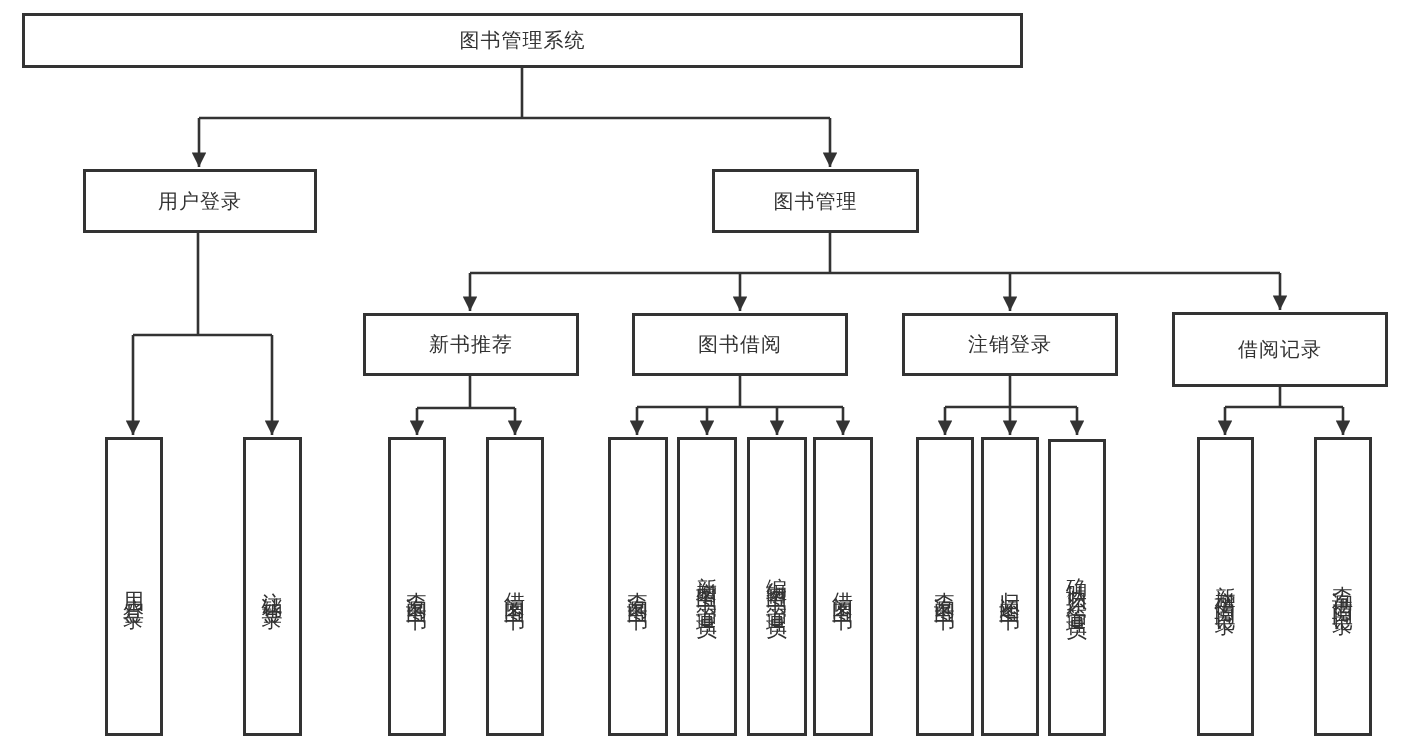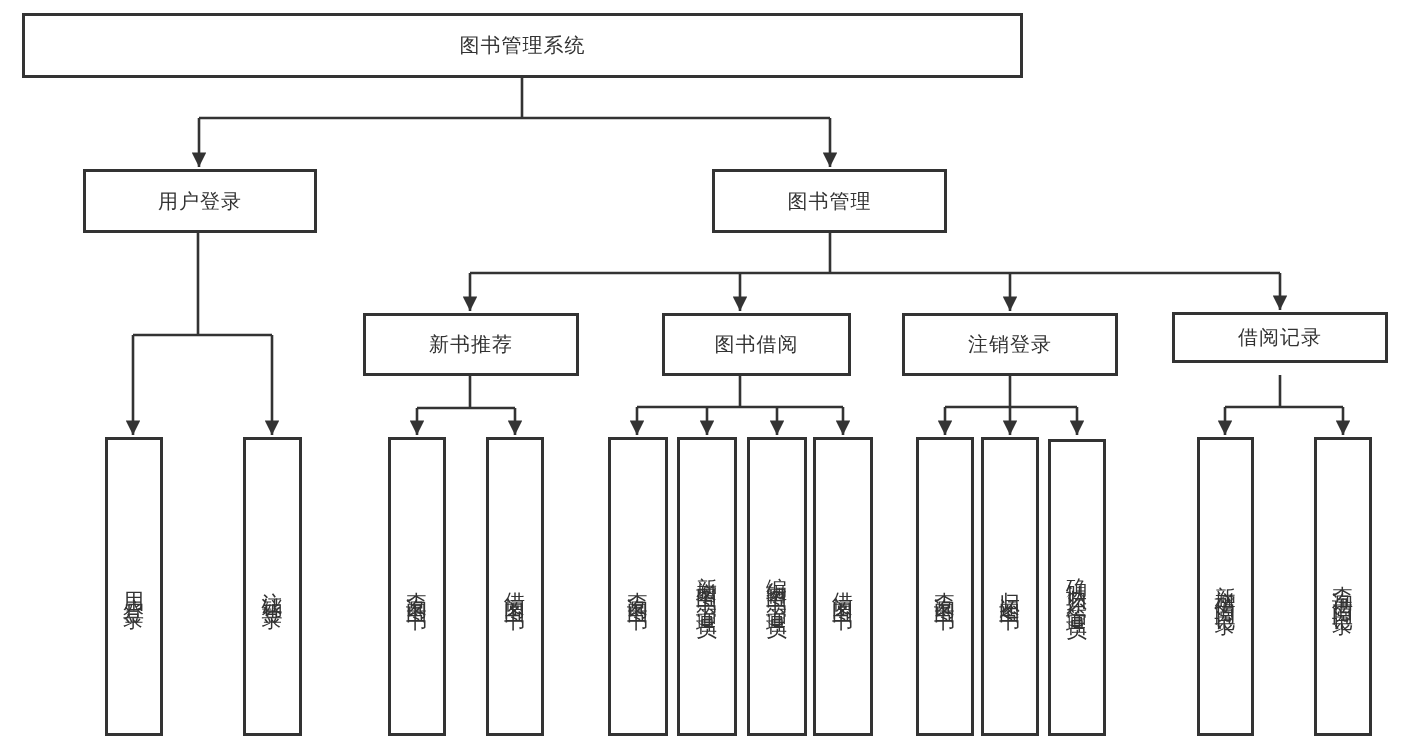--- a/index.html
+++ b/index.html
@@ -60,29 +60,29 @@
     <line x1="707" y1="407" x2="707" y2="435" stroke="#333333" stroke-width="2.6" marker-end="url(#arrowhead)"></line>
     <line x1="777" y1="407" x2="777" y2="435" stroke="#333333" stroke-width="2.6" marker-end="url(#arrowhead)"></line>
     <line x1="843" y1="407" x2="843" y2="435" stroke="#333333" stroke-width="2.6" marker-end="url(#arrowhead)"></line>
     <line x1="945" y1="407" x2="945" y2="435" stroke="#333333" stroke-width="2.6" marker-end="url(#arrowhead)"></line>
     <line x1="1010" y1="407" x2="1010" y2="435" stroke="#333333" stroke-width="2.6" marker-end="url(#arrowhead)"></line>
     <line x1="1077" y1="407" x2="1077" y2="435" stroke="#333333" stroke-width="2.6" marker-end="url(#arrowhead)"></line>
     <line x1="1225" y1="407" x2="1225" y2="435" stroke="#333333" stroke-width="2.6" marker-end="url(#arrowhead)"></line>
     <line x1="1343" y1="407" x2="1343" y2="435" stroke="#333333" stroke-width="2.6" marker-end="url(#arrowhead)"></line>
   </svg>
 
-  <div class="hbox" style="left:22px;top:13px;width:1001px;height:65px;">图书管理系统</div>
+  <div class="hbox" style="left:22px;top:13px;width:1001px;height:55px;">图书管理系统</div>
 
   <div class="hbox" style="left:83px;top:169px;width:234px;height:64px;">用户登录</div>
-  <div class="hbox" style="left:712px;top:169px;width:235px;height:64px;">图书管理</div>
+  <div class="hbox" style="left:712px;top:169px;width:207px;height:64px;">图书管理</div>
 
   <div class="hbox" style="left:363px;top:313px;width:216px;height:63px;">新书推荐</div>
-  <div class="hbox" style="left:632px;top:313px;width:189px;height:63px;margin-left:30px;">图书借阅</div>
+  <div class="hbox" style="left:632px;top:313px;width:216px;height:63px;">图书借阅</div>
   <div class="hbox" style="left:902px;top:313px;width:216px;height:63px;">注销登录</div>
-  <div class="hbox" style="left:1172px;top:312px;width:216px;height:51px;">借阅记录</div>
+  <div class="hbox" style="left:1172px;top:312px;width:216px;height:75px;">借阅记录</div>
 
   <div class="vbox" style="left:105px;top:437px;width:58px;height:299px;">
     <span>用户登录</span>
   </div>
   <div class="vbox" style="left:243px;top:437px;width:59px;height:299px;">
     <span>注销登录</span>
   </div>
 
   <div class="vbox" style="left:388px;top:437px;width:58px;height:299px;">
     <span>查询图书</span>

